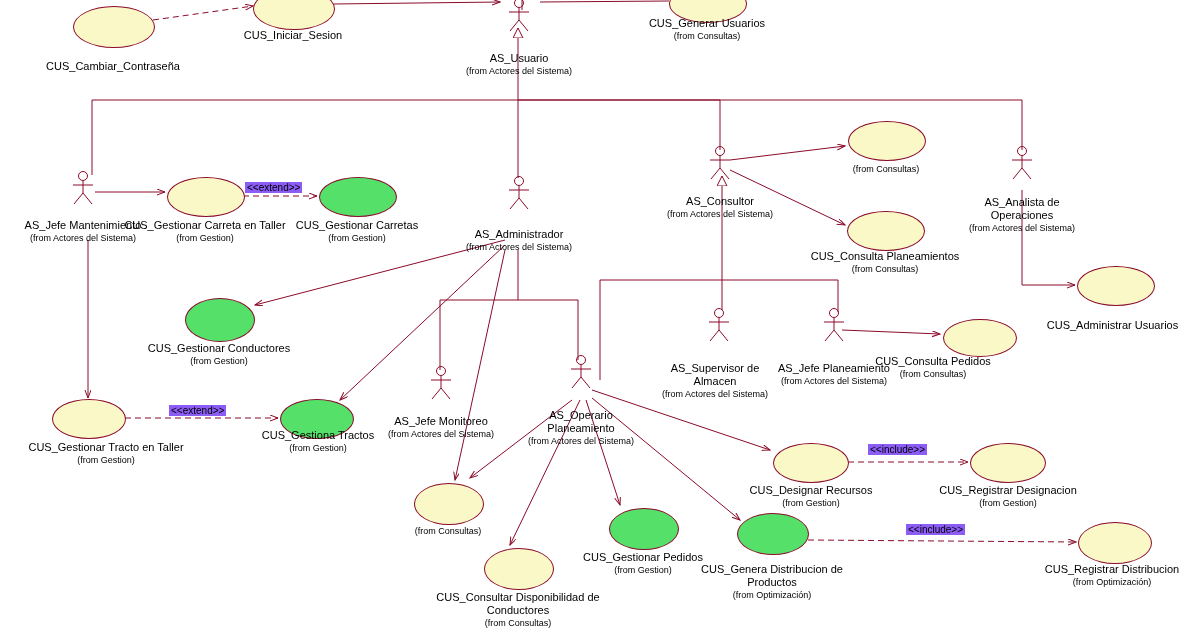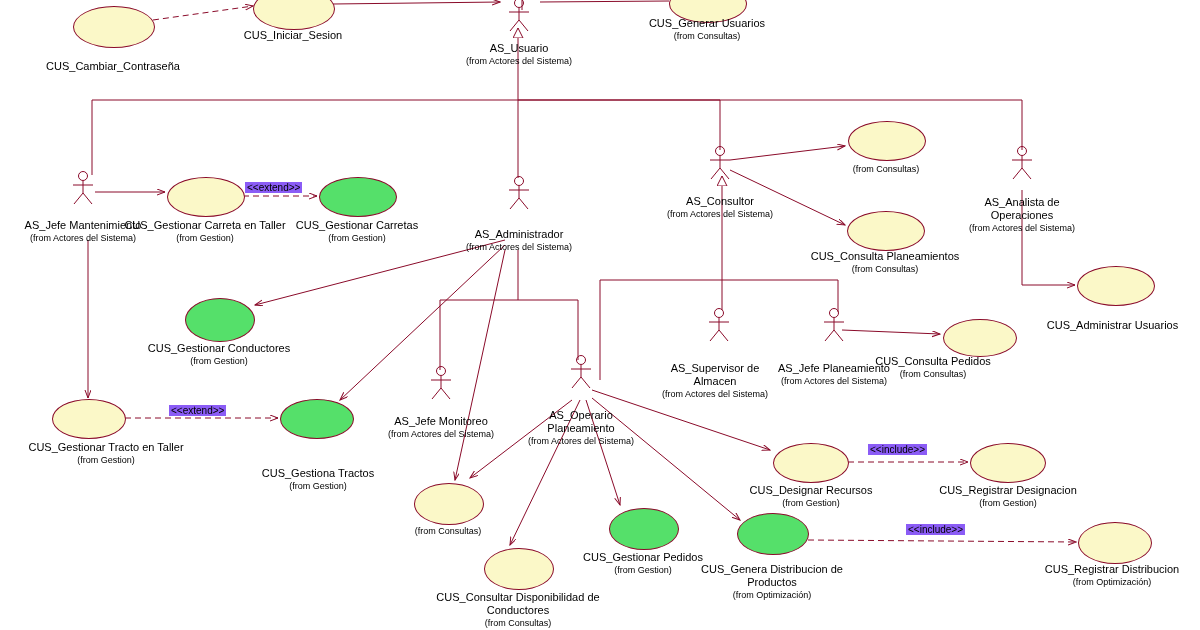--- a/index.html
+++ b/index.html
@@ -108,21 +108,21 @@
     <span class="sub">(from Gestion)</span>
   </div>
 
   <div class="uc yellow" style="left:52px;top:399px;width:72px;height:38px;"></div>
   <div class="lbl" style="left:16px;top:441px;width:180px;">
     <span>CUS_Gestionar Tracto en Taller</span>
     <span class="sub">(from Gestion)</span>
   </div>
 
   <div class="uc green" style="left:280px;top:399px;width:72px;height:38px;"></div>
-  <div class="lbl" style="left:228px;top:467px;width:180px;text-align:center;">
+  <div class="lbl" style="left:228px;top:429px;width:180px;text-align:center;">
     <span>CUS_Gestiona Tractos</span>
     <span class="sub">(from Gestion)</span>
   </div>
 
   <div class="uc yellow" style="left:848px;top:121px;width:76px;height:38px;"></div>
   <div class="lbl" style="left:796px;top:163px;width:180px;">
     <span class="sub">(from Consultas)</span>
   </div>
 
   <div class="uc yellow" style="left:847px;top:211px;width:76px;height:38px;"></div>
@@ -185,21 +185,21 @@
 
   <div class="actor" style="left:504px;top:-2px;">
     <svg width="30" height="34" viewBox="0 0 30 34">
       <circle cx="15" cy="5" r="4.5" fill="none" stroke="#8a0b2a"></circle>
         <line x1="15" y1="10" x2="15" y2="22" stroke="#8a0b2a"></line>
       <line x1="5" y1="14" x2="25" y2="14" stroke="#8a0b2a"></line>
         <line x1="15" y1="22" x2="6" y2="33" stroke="#8a0b2a"></line>
         <line x1="15" y1="22" x2="24" y2="33" stroke="#8a0b2a"></line>
     </svg>
   </div>
-  <div class="lbl" style="left:429px;top:42px;width:180px;">
+  <div class="lbl" style="left:429px;top:52px;width:180px;">
     <span>AS_Usuario</span>
     <span class="sub">(from Actores del Sistema)</span>
   </div>
 
   <div class="actor" style="left:68px;top:171px;">
     <svg width="30" height="34" viewBox="0 0 30 34">
       <circle cx="15" cy="5" r="4.5" fill="none" stroke="#8a0b2a"></circle>
         <line x1="15" y1="10" x2="15" y2="22" stroke="#8a0b2a"></line>
       <line x1="5" y1="14" x2="25" y2="14" stroke="#8a0b2a"></line>
         <line x1="15" y1="22" x2="6" y2="33" stroke="#8a0b2a"></line>

